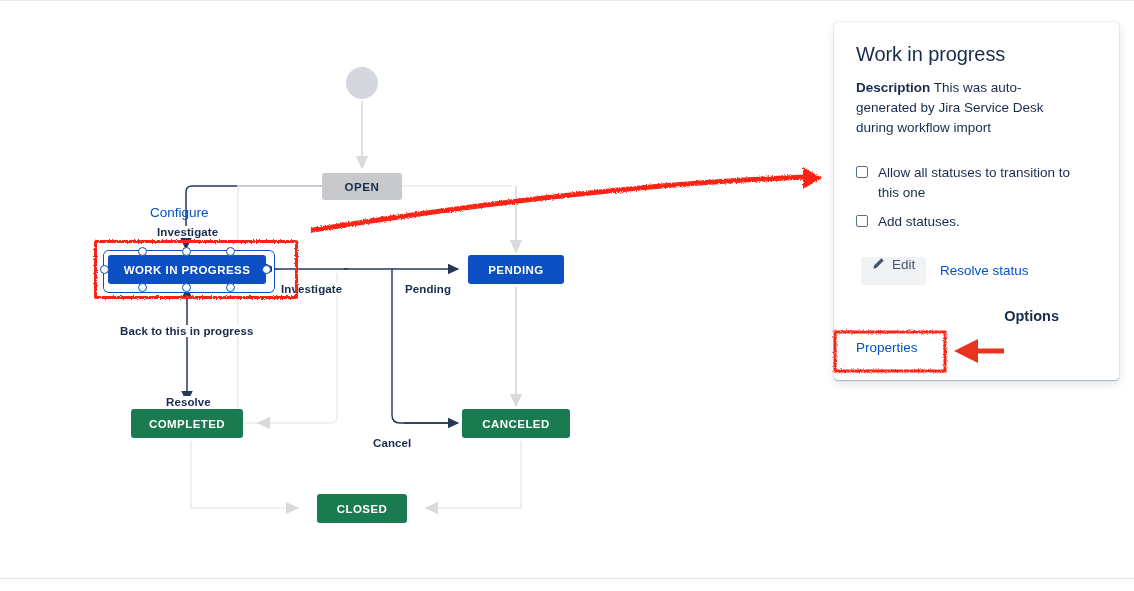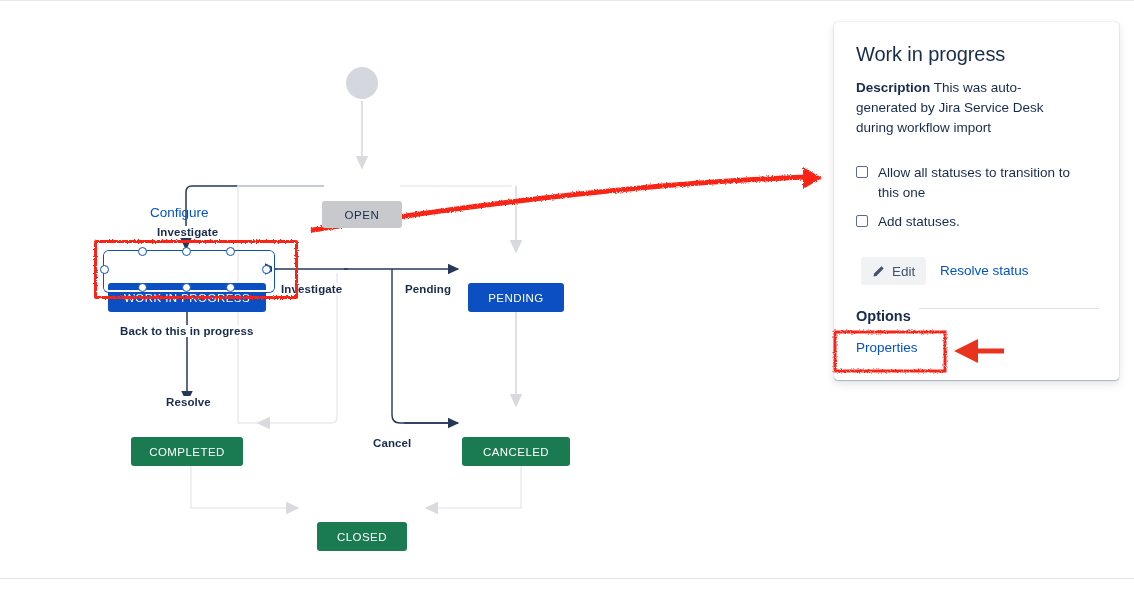--- a/index.html
+++ b/index.html
@@ -12,22 +12,22 @@
   .topline{position:absolute;left:0;top:0;width:1134px;height:1px;background:#e6e8ec;}
   .botline{position:absolute;left:0;top:578px;width:1134px;height:1px;background:#e2e4e8;}
 
   
   #canvas{position:absolute;left:0;top:0;width:840px;height:578px;}
   #wires{position:absolute;left:0;top:0;width:840px;height:578px;}
 
   .node{
     position:absolute;border-radius:3px;
     display:flex;align-items:center;justify-content:center;
-    font-size:11.5px;font-weight:normal;letter-spacing:.45px;
-    color:#ffffff;white-space:nowrap;margin-top:28px;
+    font-size:11.5px;font-weight:bold;letter-spacing:.45px;
+    color:#ffffff;white-space:nowrap;
   }
   .node.gray{background:#c7c9cc;color:#172b4d;letter-spacing:.6px;}
   .node.blue{background:#0b4fc2;}
   .node.green{background:#1a7a50;}
 
   .edge-label{
     position:absolute;font-size:11.5px;font-weight:bold;color:#172b4d;
     white-space:nowrap;background:#fff;padding:0 2px;letter-spacing:.1px;margin-top:21px;
   }
 
@@ -70,26 +70,26 @@
     background:#fff;box-sizing:border-box;margin-top:3px;flex:0 0 auto;
   }
   .chk-lbl{
     margin-left:10px;font-size:13.5px;line-height:20px;color:#172b4d;width:196px;
   }
   .lnk{color:#0052cc;text-decoration:none;font-size:13.5px;}
   #cfg{position:absolute;left:150px;top:205px;font-size:13.5px;color:#0052cc;}
   #editBtn{
     position:absolute;left:861px;top:257px;height:28px;padding:0 11px;
     background:#f1f2f4;border:none;border-radius:3px;
-    display:flex;align-items:center;gap:7px;
+    display:flex;gap:7px;
     font-size:13.5px;color:#42526e;font-family:"Liberation Sans", sans-serif;
     cursor:pointer;
   }
   #rmv{position:absolute;left:940px;top:263px;font-size:13.5px;color:#0052cc;}
-  #optRow{position:absolute;left:856px;top:308px;width:243px;display:flex;align-items:flex-start;gap:8px;}
+  #optRow{position:absolute;left:816px;top:308px;width:243px;display:flex;align-items:flex-end;gap:8px;flex-direction:column;}
   #optRow .olbl{font-size:14.5px;font-weight:bold;color:#172b4d;white-space:nowrap;}
   #optRow .orule{flex:1;height:1px;background:#dfe1e6;}
   #props{position:absolute;left:856px;top:340px;font-size:13.5px;color:#0052cc;}
 </style>
 </head>
 <body>
 
 <div id="root">
 
   <div class="topline"></div>

